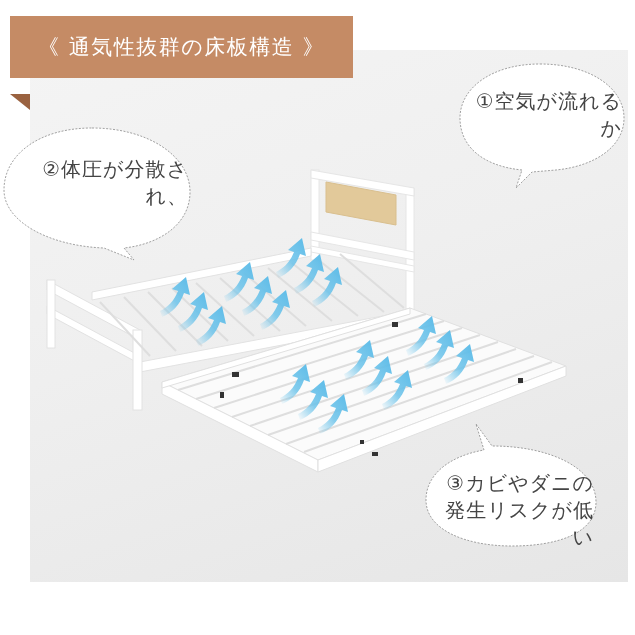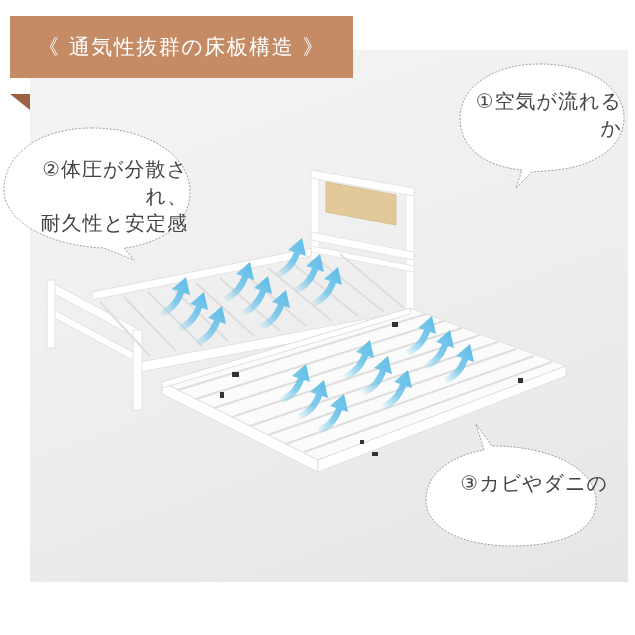--- a/index.html
+++ b/index.html
@@ -140,18 +140,18 @@
   <span>《 通気性抜群の床板構造 》</span>
 </div>
 <div class="banner-fold"></div>
 
 <div class="bubble-text" style="left:462px; top:88px; width:160px;">
   <div>①空気が流れるか</div>
 </div>
 
 <div class="bubble-text" style="left:10px; top:156px; width:178px;">
   <div>②体圧が分散され、</div>
-  <div>耐久性と安定感</div>
 </div>
 
-<div class="bubble-text" style="left:444px; top:470px; width:164px;">
+<div class="bubble-text" style="left:430px; top:470px; width:164px;">
   <div>③カビやダニの</div>
+  <div>発生リスクが低い</div>
 </div>
 
 </body></html>

